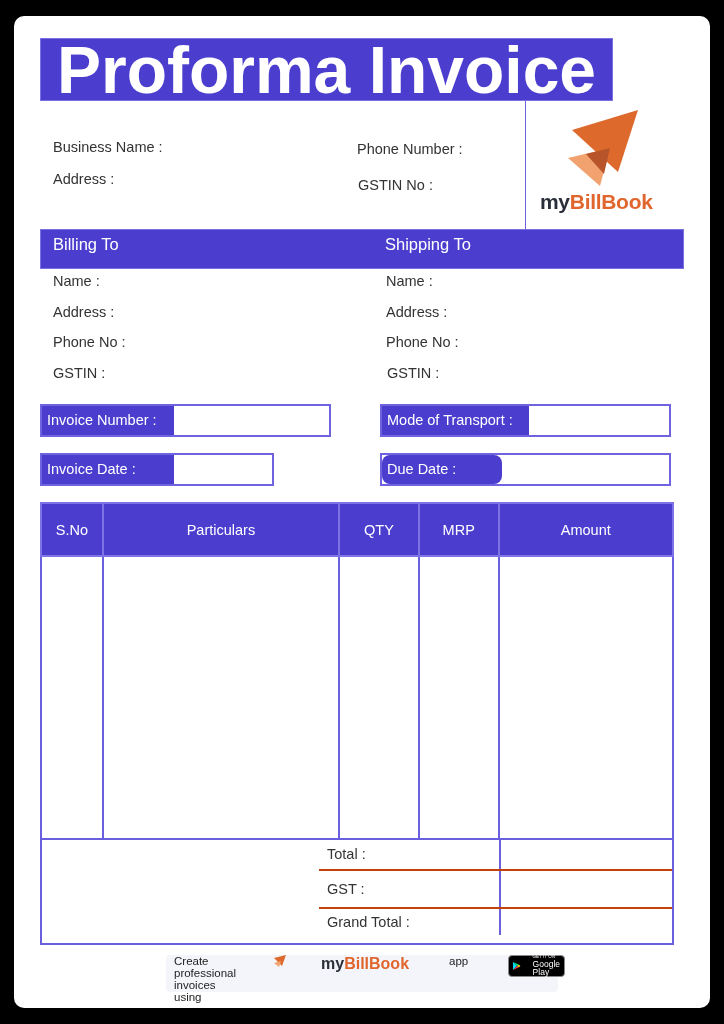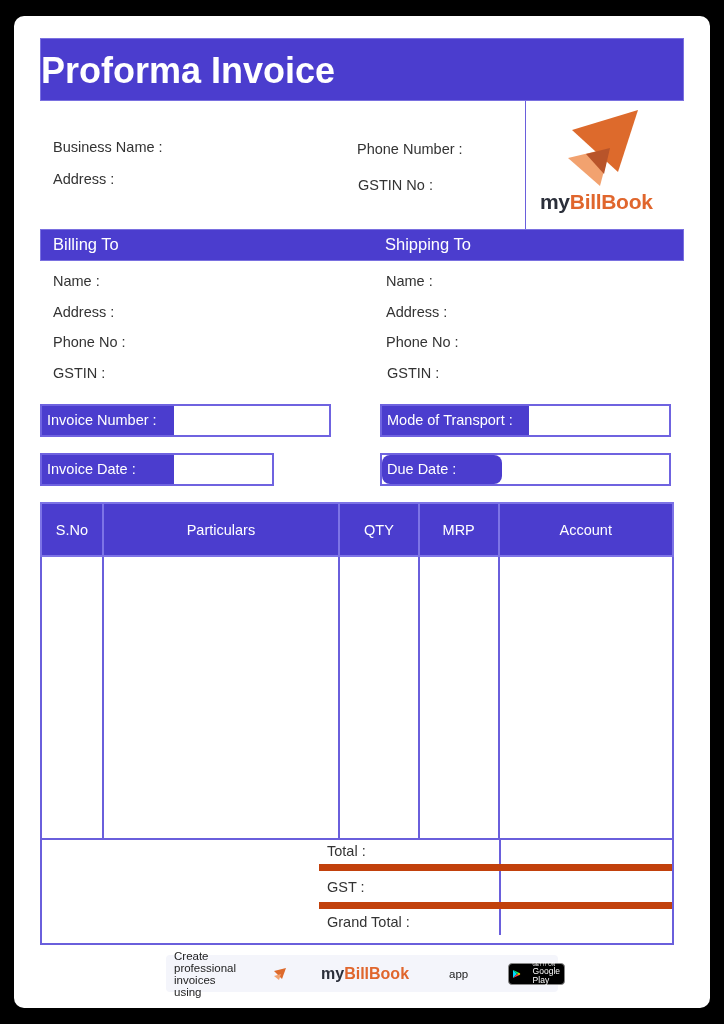--- a/index.html
+++ b/index.html
@@ -1,46 +1,46 @@
 <!DOCTYPE html>
 <html><head>
   <meta charset="utf-8">
   <style>
     * { box-sizing: border-box; margin: 0; padding: 0; }
     html, body { width: 724px; height: 1024px; background: #000; overflow: hidden; }
     body { font-family: "Liberation Sans", "DejaVu Sans", sans-serif; position: relative; }
     .card { position: absolute; left: 14px; top: 16px; width: 696px; height: 992px; background: #fff; border-radius: 10px; }
     .abs { position: absolute; }
     .purple { background: #4b3dce; }
-    .title-bar { left: 40px; top: 38px; width: 644px; height: 63px; color: #fff; font-weight: bold; font-size: 36px; text-align: left; line-height: 63px; border: 1px solid #7a70e0; }
+    .title-bar { left: 40px; top: 38px; width: 573px; height: 63px; color: #fff; font-weight: bold; font-size: 66px; text-align: center; line-height: 63px; border: 1px solid #7a70e0; }
     .label { color: #333; font-size: 14.5px; }
     .biz-label { font-size: 14.5px; color: #333; }
     .divider-v { left: 525px; top: 101px; width: 1px; height: 128px; background: #6a5fdc; }
     .logo-text { left: 540px; top: 190px; font-size: 21px; font-weight: bold; letter-spacing: -0.3px; }
     .logo-text .my { color: #2b2f3a; }
     .logo-text .bb { color: #e0662d; }
-    .section-bar { left: 40px; top: 229px; width: 644px; height: 32px; border: 1px solid #7a70e0; }
+    .section-bar { left: 40px; top: 229px; width: 644px; height: 40px; border: 1px solid #7a70e0; }
     .section-title { color: #fff; font-size: 16.5px; top: 5px; }
     .field-box { height: 33px; border: 2px solid #6f63e0; display: flex; background: #fff; }
     .field-box .lbl { background: #4b3dce; color: #fff; font-size: 14.5px; line-height: 29px; padding-left: 5px; white-space: nowrap; }
     .field-box .val { flex: 1; background: #fff; }
     .table-wrap { left: 40px; top: 502px; width: 634px; height: 443px; }
     table.items { border-collapse: collapse; width: 634px; position: absolute; left: 0; top: 0; }
     table.items th { background: #4b3dce; color: #fff; font-weight: normal; font-size: 14.5px; height: 53px; border: 2px solid #7d73e6; text-align: center; }
     table.items td { height: 283px; border: 2px solid #6a5fdc; }
     .bottom { position: absolute; left: 0; top: 336px; width: 634px; height: 107px; border: 2px solid #6a5fdc; border-top: none; }
     .bank { position: absolute; left: 0; top: 0; width: 277px; height: 105px; border-right: 2px solid #6a5fdc; }
     .bank .head { position: absolute; left: 0; width: 277px; top: 10px; text-align: center; font-weight: bold; font-size: 14.5px; color: #333; }
     .bank .row { position: absolute; left: 11px; font-size: 14.5px; color: #333; }
     .totals { position: absolute; left: 277px; top: 0; width: 353px; height: 105px; }
-    .trow { position: absolute; left: 0; width: 353px; display: flex; border-bottom: 7px solid #c2410c; }
+    .trow { position: absolute; left: 0; width: 353px; display: flex; border-bottom: 2px solid #c2410c; }
     .trow.last { border-bottom: none; }
     .trow .tl { width: 182px; border-right: 2px solid #6a5fdc; font-size: 14.5px; color: #333; padding-left: 8px; display: flex; align-items: center; }
     .trow .tv { flex: 1; }
-    .footer { left: 166px; top: 955px; width: 392px; height: 37px; background: #f4f5fb; border-radius: 4px; display: flex; align-items: center; padding-left: 8px; font-size: 11.5px; color: #222; gap: 33px; }
+    .footer { left: 166px; top: 955px; width: 392px; height: 37px; background: #f4f5fb; border-radius: 4px; display: flex; padding-left: 8px; font-size: 11.5px; color: #222; gap: 33px; }
     .footer .fb { font-weight: bold; font-size: 16px; color: #2b2f3a; margin-left: 2px; }
     .footer .fb span { color: #e0662d; }
     .gplay { margin-left: 7px; background: #000; border-radius: 4px; width: 67px; height: 22px; display: flex; align-items: center; padding-left: 4px; border: 1px solid #888; }
     .gplay .gtext { color: #fff; display: flex; flex-direction: column; line-height: 1; margin-left: 12px; }
     .gplay .small { font-size: 4.5px; }
     .gplay .big { font-size: 8.5px; }
   </style>
 </head>
 <body>
 
@@ -106,21 +106,21 @@
         <col style="width:80px">
         <col style="width:80px">
         <col style="width:175px">
     </colgroup>
     <thead>
       <tr>
         <th>S.No</th>
         <th>Particulars</th>
         <th>QTY</th>
         <th>MRP</th>
-        <th>Account</th>
+        <th>Amount</th>
       </tr>
     </thead>
     <tbody>
       <tr>
         <td></td>
         <td></td>
         <td></td>
         <td></td>
         <td></td>
       </tr>

